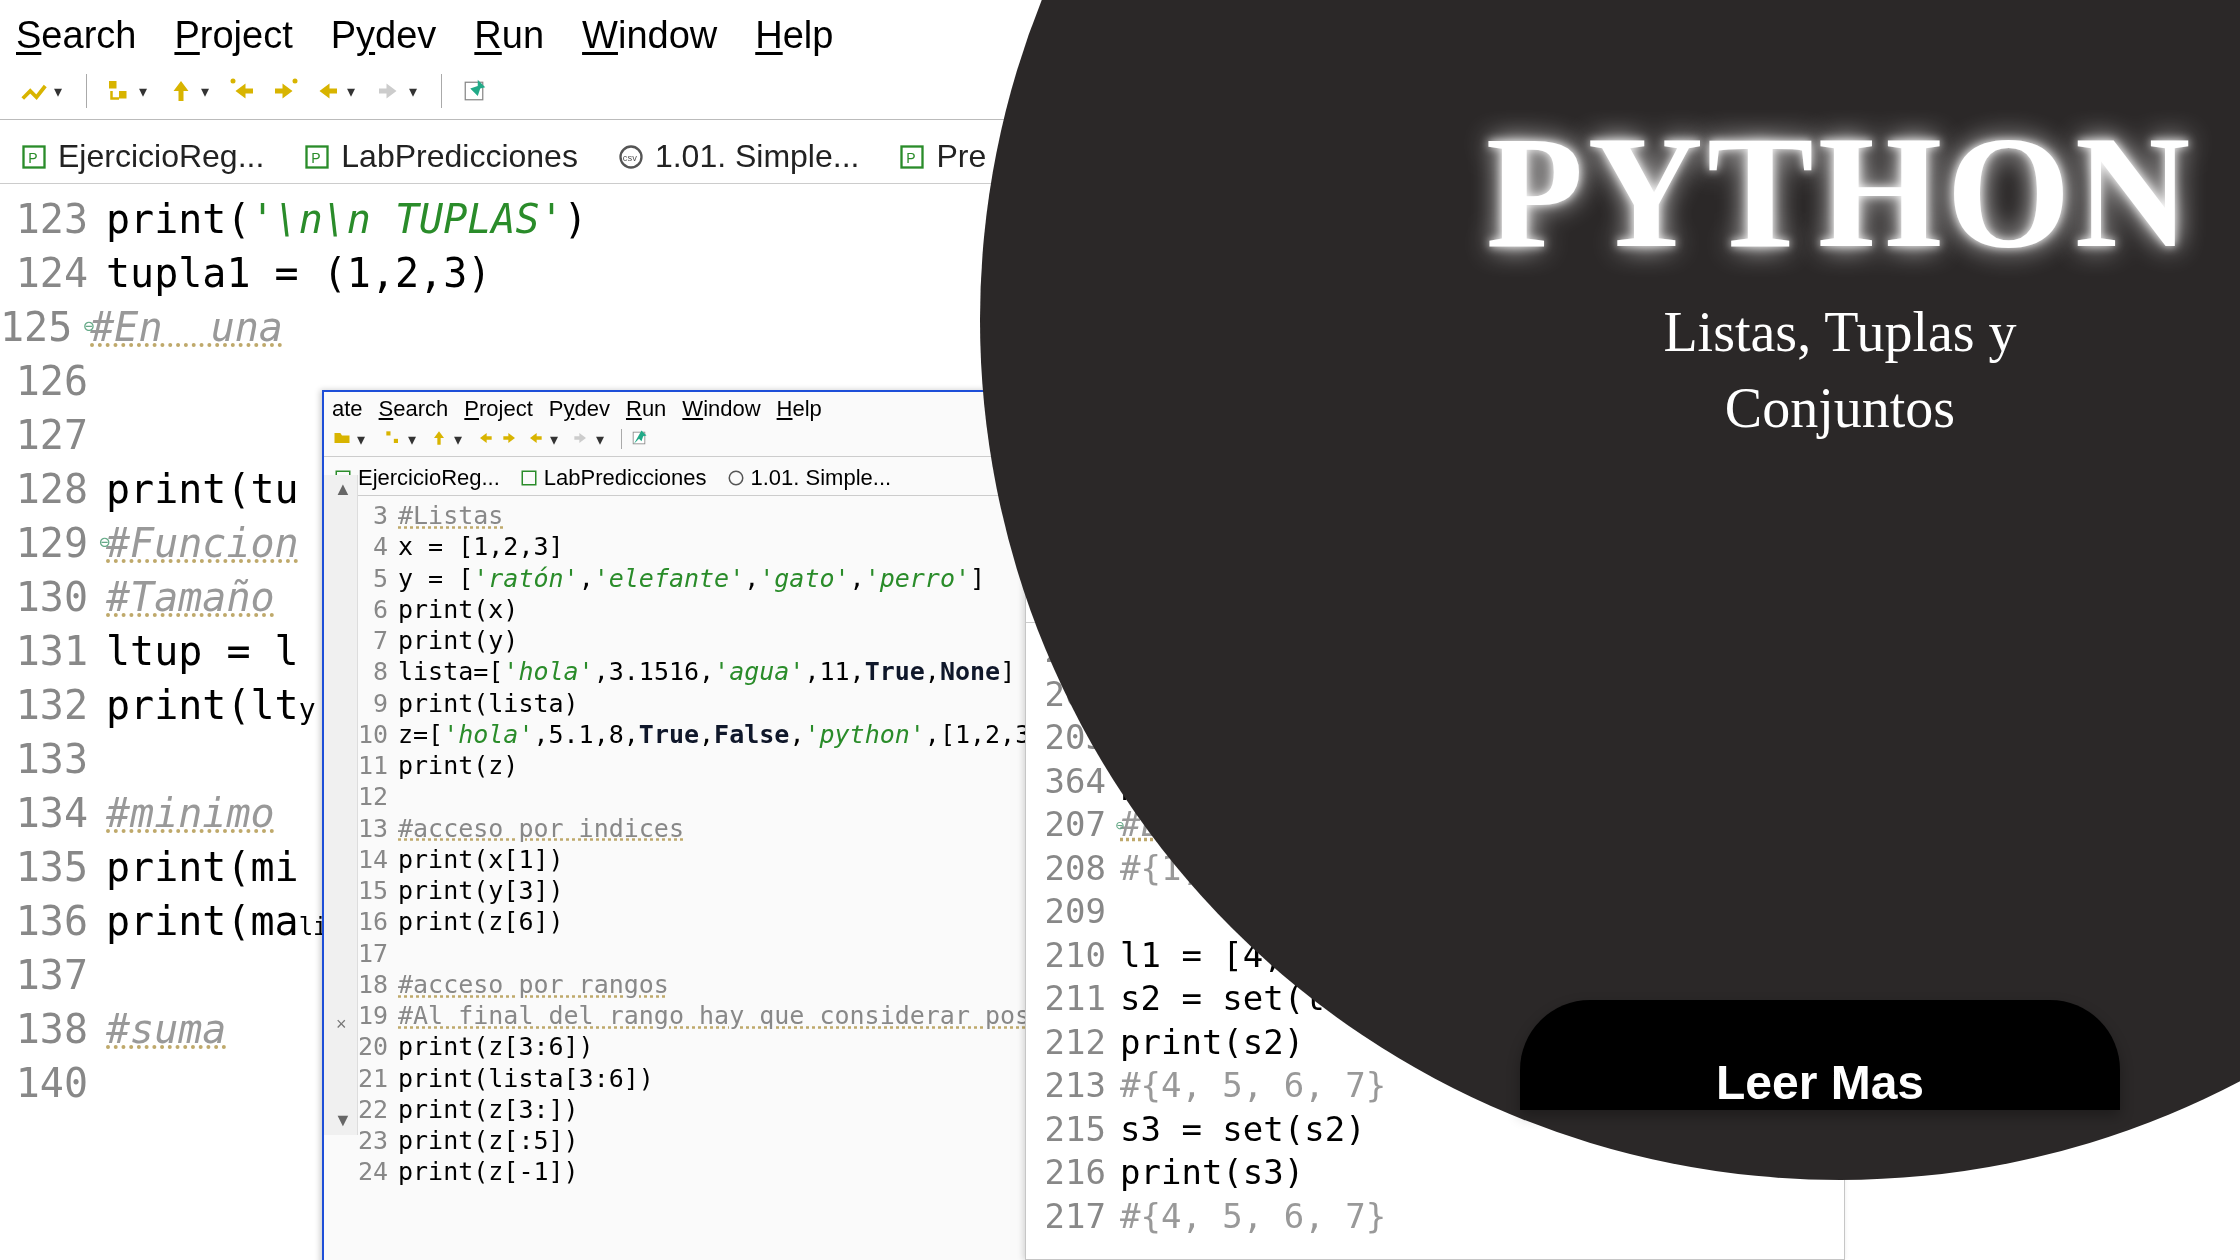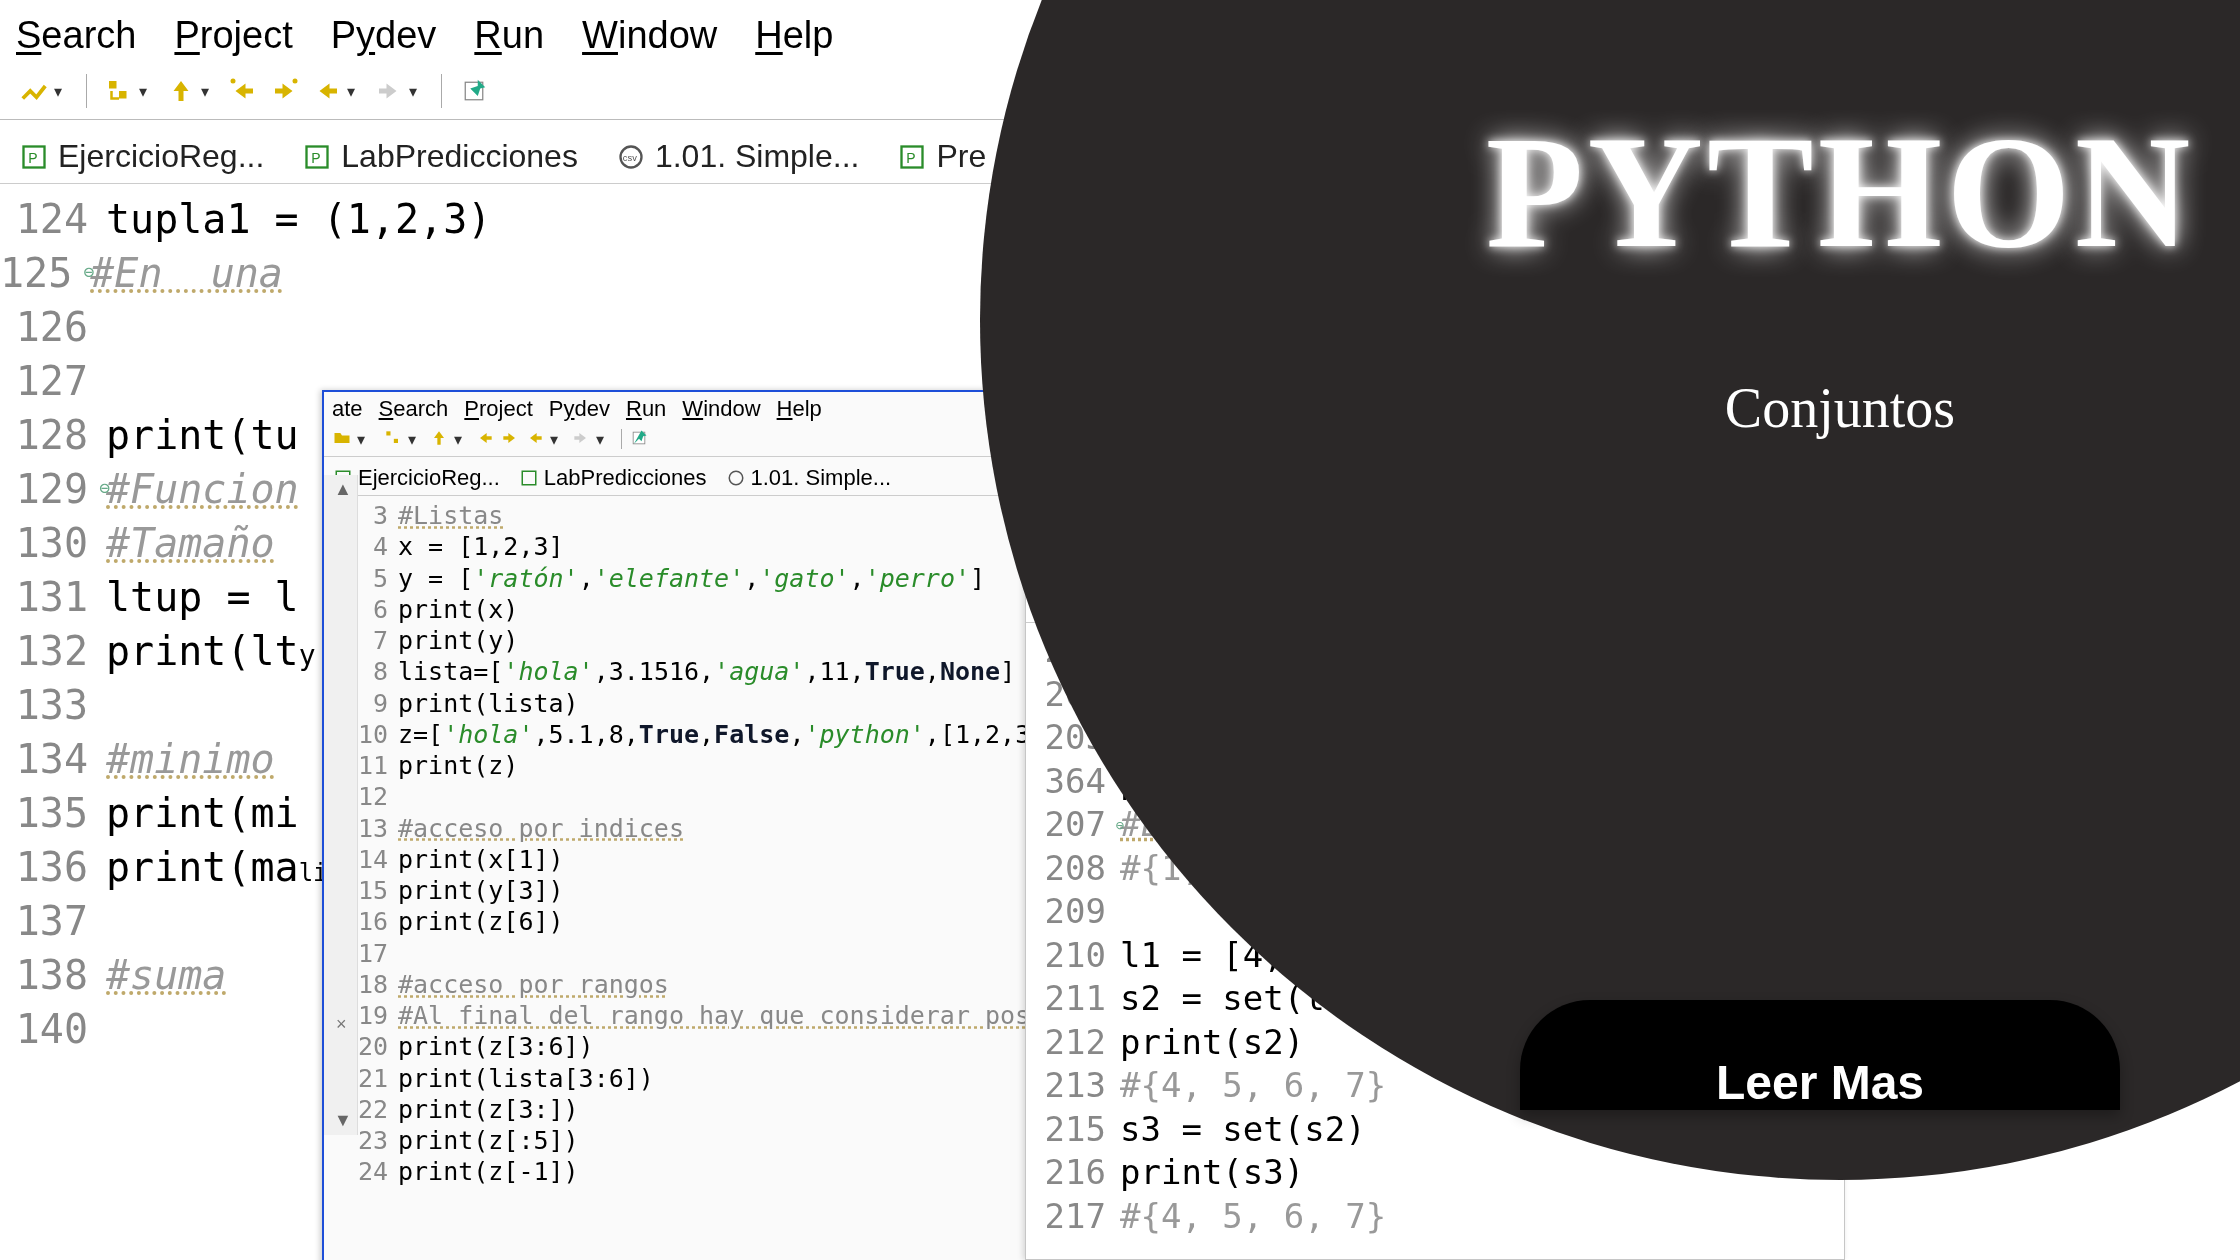--- a/index.html
+++ b/index.html
@@ -366,20 +366,24 @@
     <div class="tab">
       <svg class="ficon py" viewBox="0 0 24 24">
           <rect x="3" y="3" width="18" height="18" fill="none" stroke="#2a8c2a" stroke-width="2"></rect>
           <text x="7" y="17" font-size="12" fill="#2a8c2a">P</text>
         </svg>
       <span>Pre</span>
     </div>
   </div>
 
   <div class="code-main" id="code-main">
+      <div class="row">
+        <div class="ln">123</div>
+        <div class="txt">print(<span class="c-str">'\n\n TUPLAS'</span>)</div>
+      </div>
       <div class="row">
         <div class="ln">124</div>
         <div class="txt">tupla1 = (1,2,3)</div>
       </div>
       <div class="row">
         <div class="ln">125<span class="fold">⊖</span></div>
         <div class="txt"><span class="c-cmt">#En  una</span>                                       <span class="c-cmt">no  en  una</span></div>
       </div>
       <div class="row">
         <div class="ln">126</div>
@@ -661,21 +665,21 @@
 
 <div class="scroll-right">
   <div class="arr">▲</div>
   <div style="flex:1"></div>
 </div>
 
 <div class="badge">
   <div class="title">
     <div class="py">PYTHON</div>
     <div class="sub">
-      <br>
+      <span>Listas, Tuplas y</span><br>
       <span>Conjuntos</span>
     </div>
   </div>
 </div>
 
 <div class="cta">
   <span>Leer Mas</span>
 </div>
 
 </body></html>

